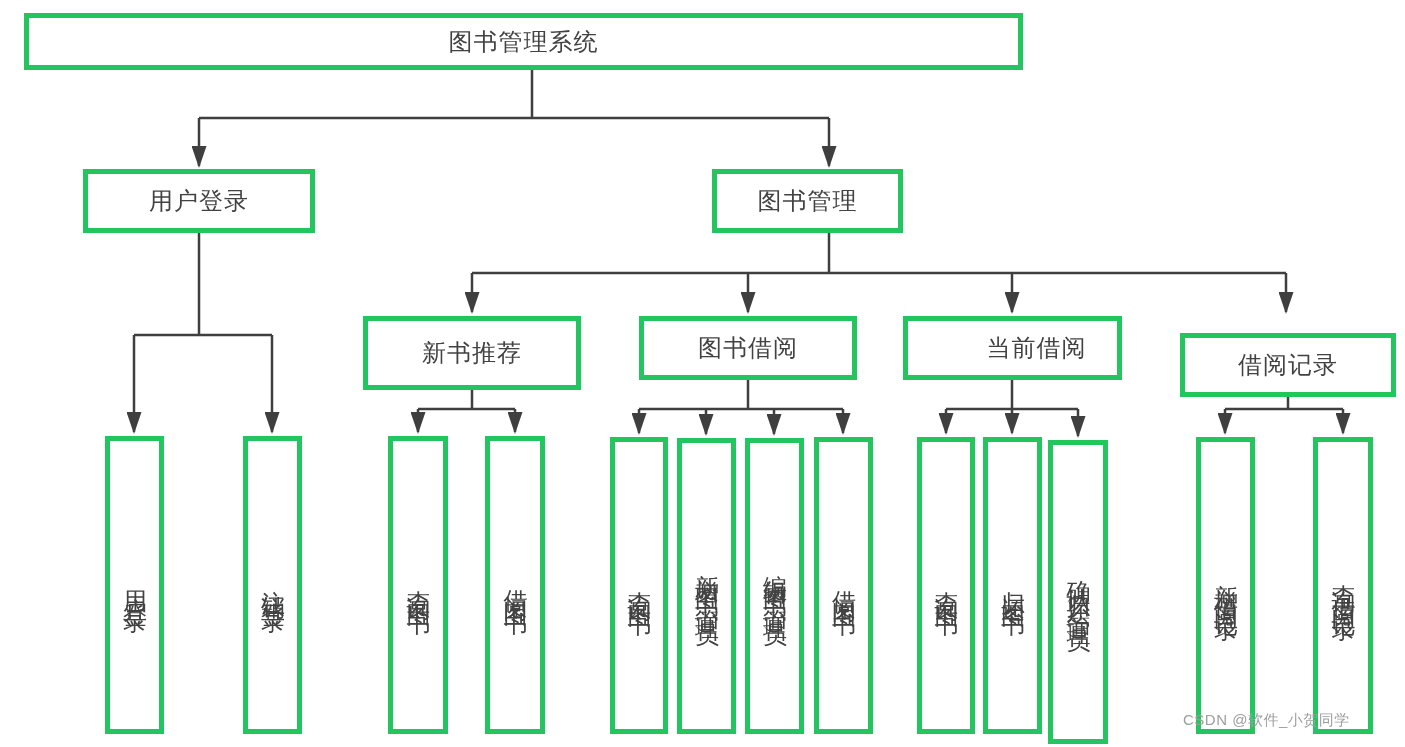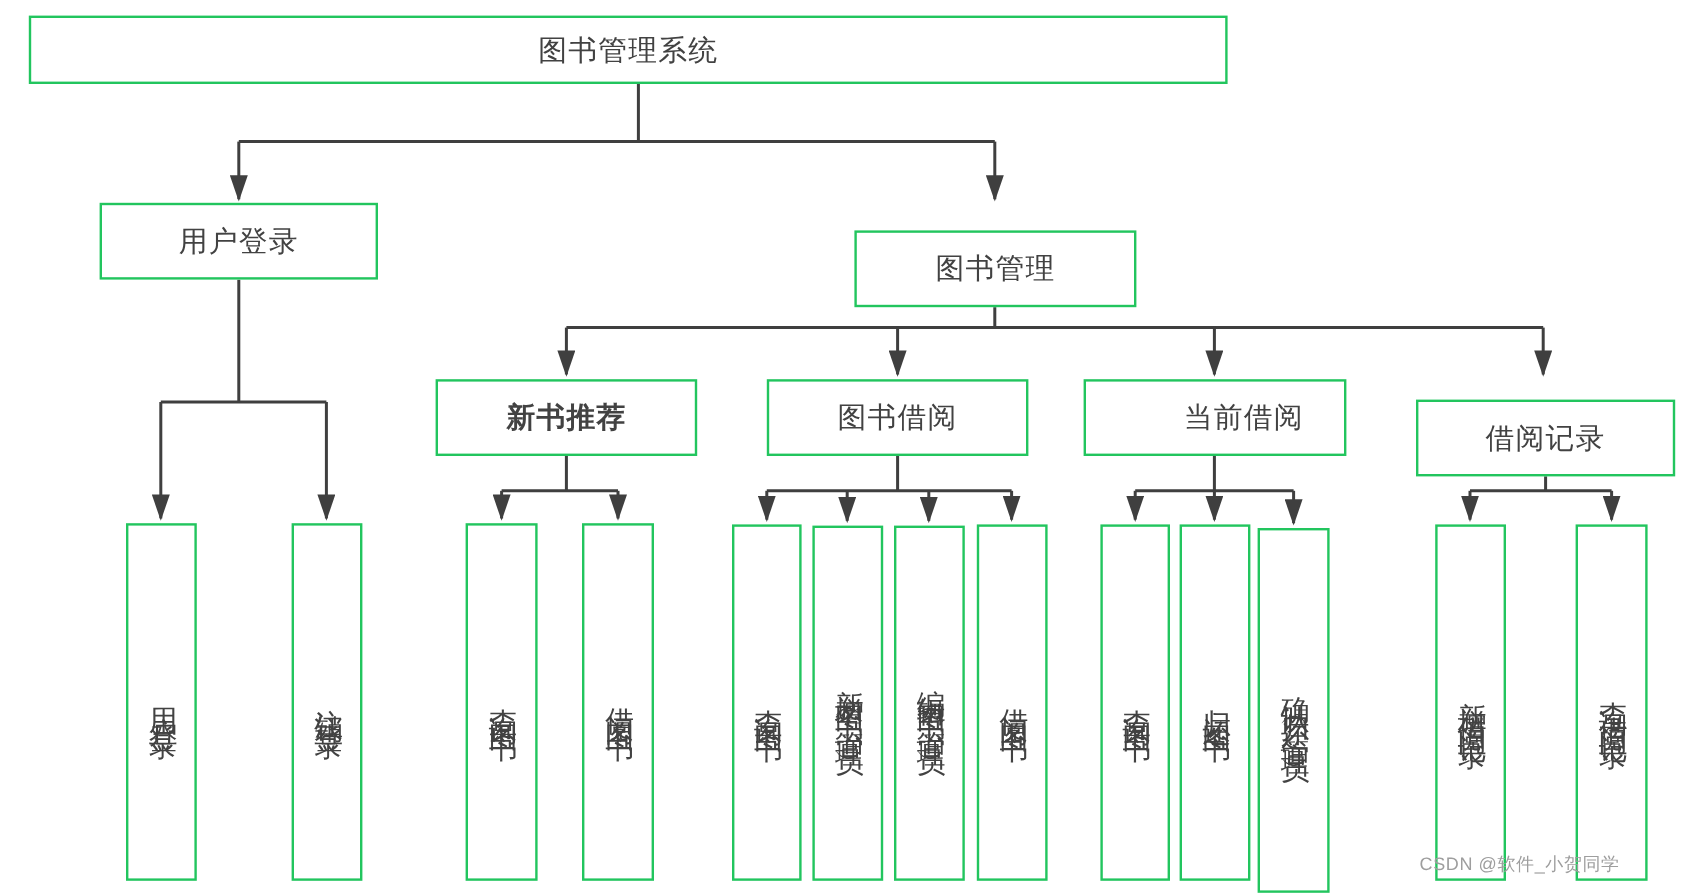--- a/index.html
+++ b/index.html
@@ -9,21 +9,21 @@
     height: 747px;
     background: #ffffff;
     font-family: "Liberation Sans", "DejaVu Sans", sans-serif;
     overflow: hidden;
   }
   .wires { position: absolute; left: 0; top: 0; z-index: 1; }
   .wire { stroke: #3f3f3f; stroke-width: 2.5; fill: none; }
   .box {
     position: absolute;
     box-sizing: border-box;
-    border: 2px solid #22c55e;
+    border: 5px solid #22c55e;
     background: #ffffff;
     display: flex;
     align-items: center;
     justify-content: center;
     z-index: 2;
   }
   .lbl {
     color: #424242;
     font-size: 24px;
     letter-spacing: 1px;
@@ -34,23 +34,23 @@
     font-size: 24px;
     letter-spacing: 7px;
     writing-mode: vertical-rl;
     text-orientation: mixed;
     line-height: 1.2;
   }
   
   .n-root  { left: 24px;  top: 13px;  width: 999px; height: 57px; }
   
   .n-l2a   { left: 83px;  top: 169px; width: 232px; height: 64px; }
-  .n-l2b   { left: 712px; top: 169px; width: 235px; height: 64px; margin-top: 23px; }
+  .n-l2b   { left: 712px; top: 169px; width: 191px; height: 64px; }
   
-  .n-l3a   { left: 363px;  top: 316px; width: 218px; height: 64px; font-weight: bold; }
+  .n-l3a   { left: 363px;  top: 316px; width: 218px; height: 74px; }
   .n-l3b   { left: 639px;  top: 316px; width: 218px; height: 64px; }
   .n-l3c   { left: 903px;  top: 316px; width: 219px; height: 64px; padding-left: 48px; }
   .n-l3d   { left: 1180px; top: 316px; width: 216px; height: 64px; margin-top: 17px; }
   
   .n-a1 { left: 105px;  top: 436px; width: 59px; height: 298px; }
   .n-a2 { left: 243px;  top: 436px; width: 59px; height: 298px; }
   .n-d1 { left: 388px;  top: 436px; width: 60px; height: 298px; }
   .n-d2 { left: 485px;  top: 436px; width: 60px; height: 298px; }
   .n-e1 { left: 610px;  top: 437px; width: 58px; height: 297px; }
   .n-e2 { left: 677px;  top: 438px; width: 59px; height: 296px; }

